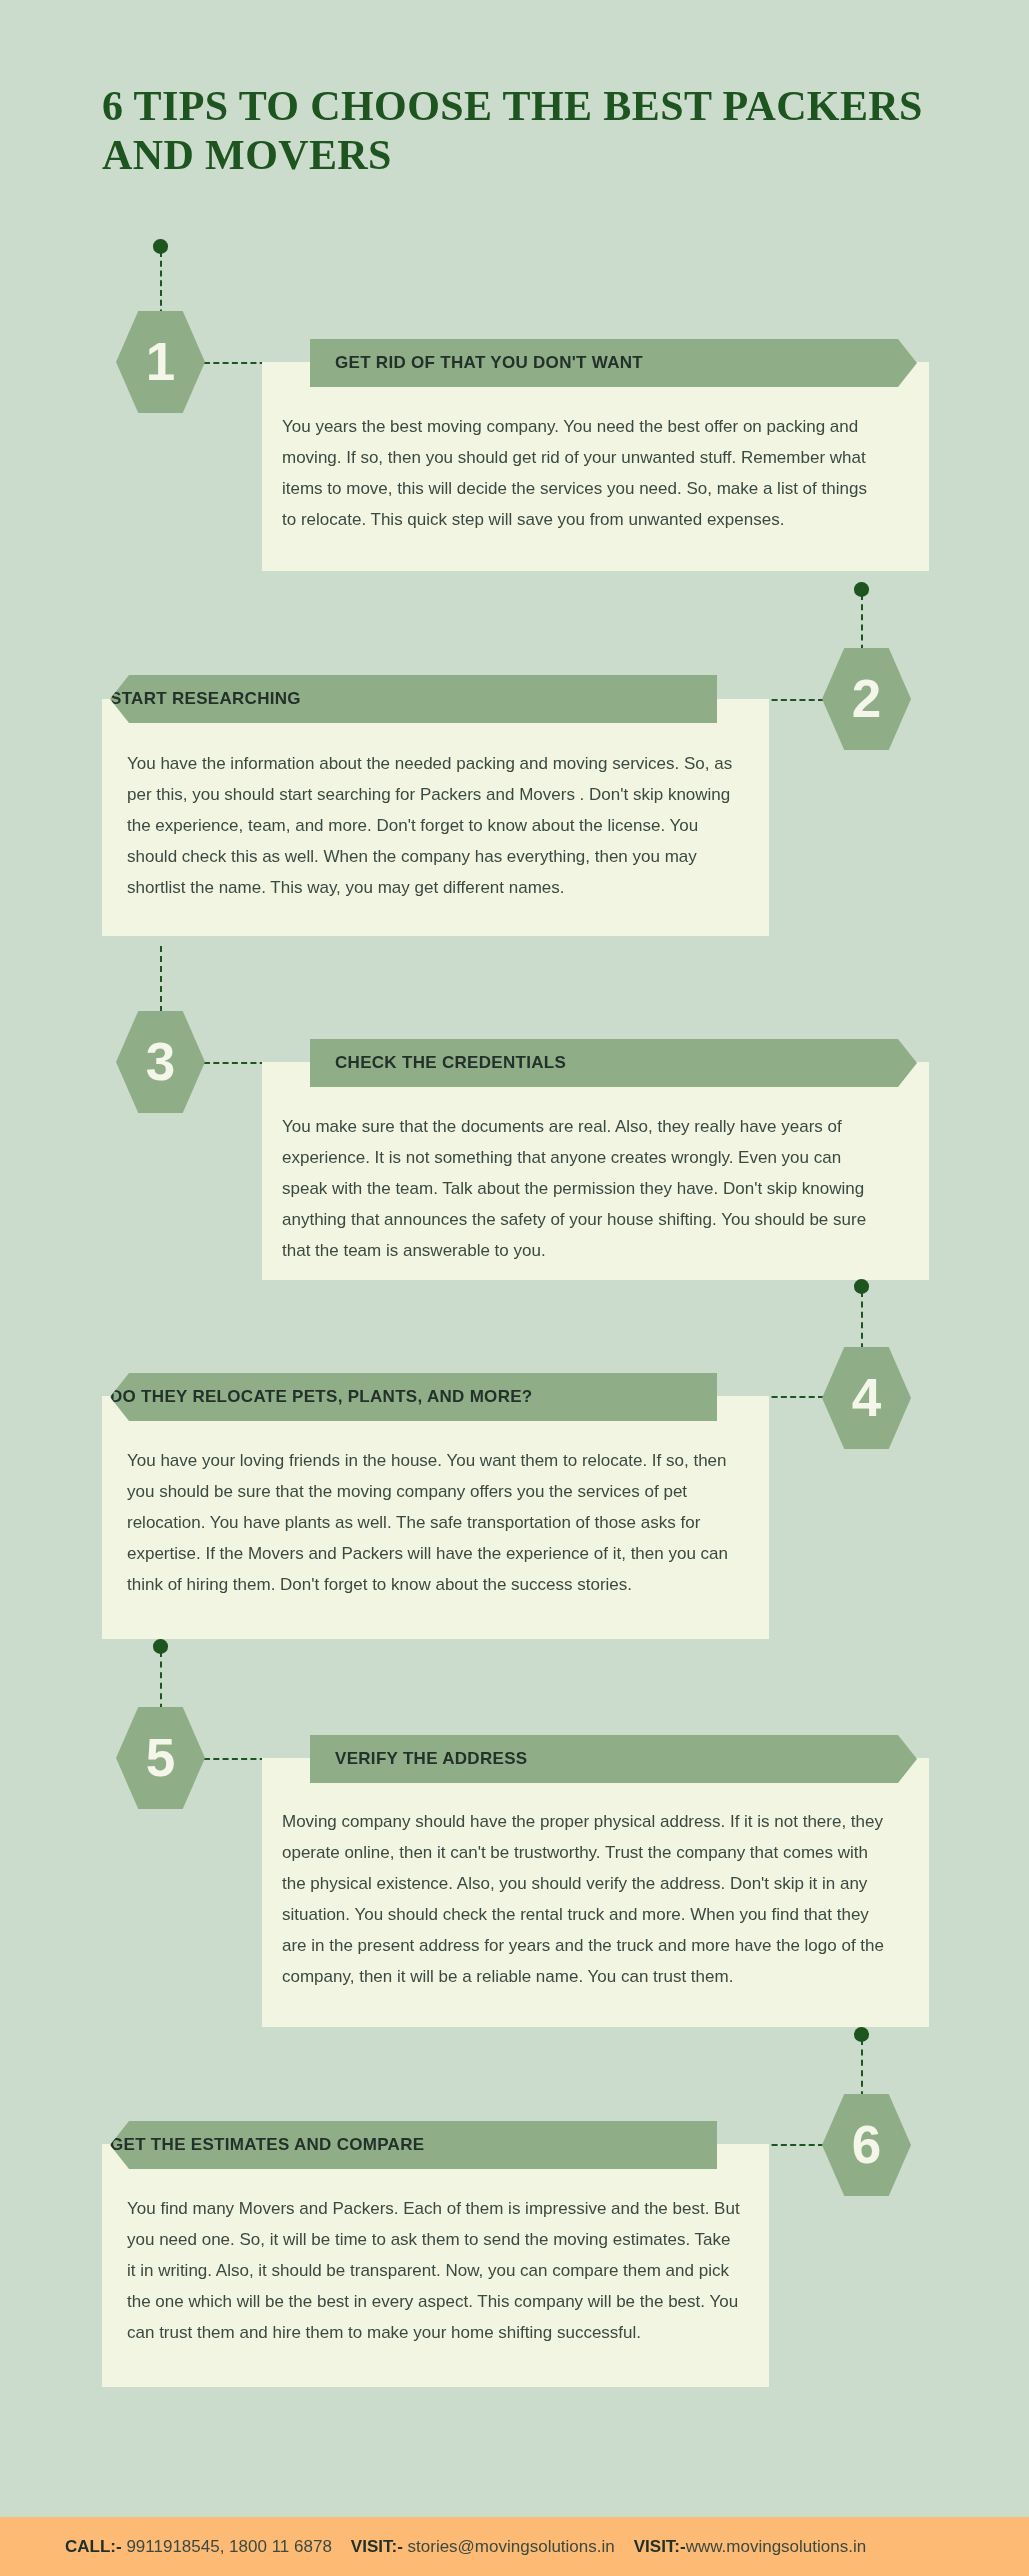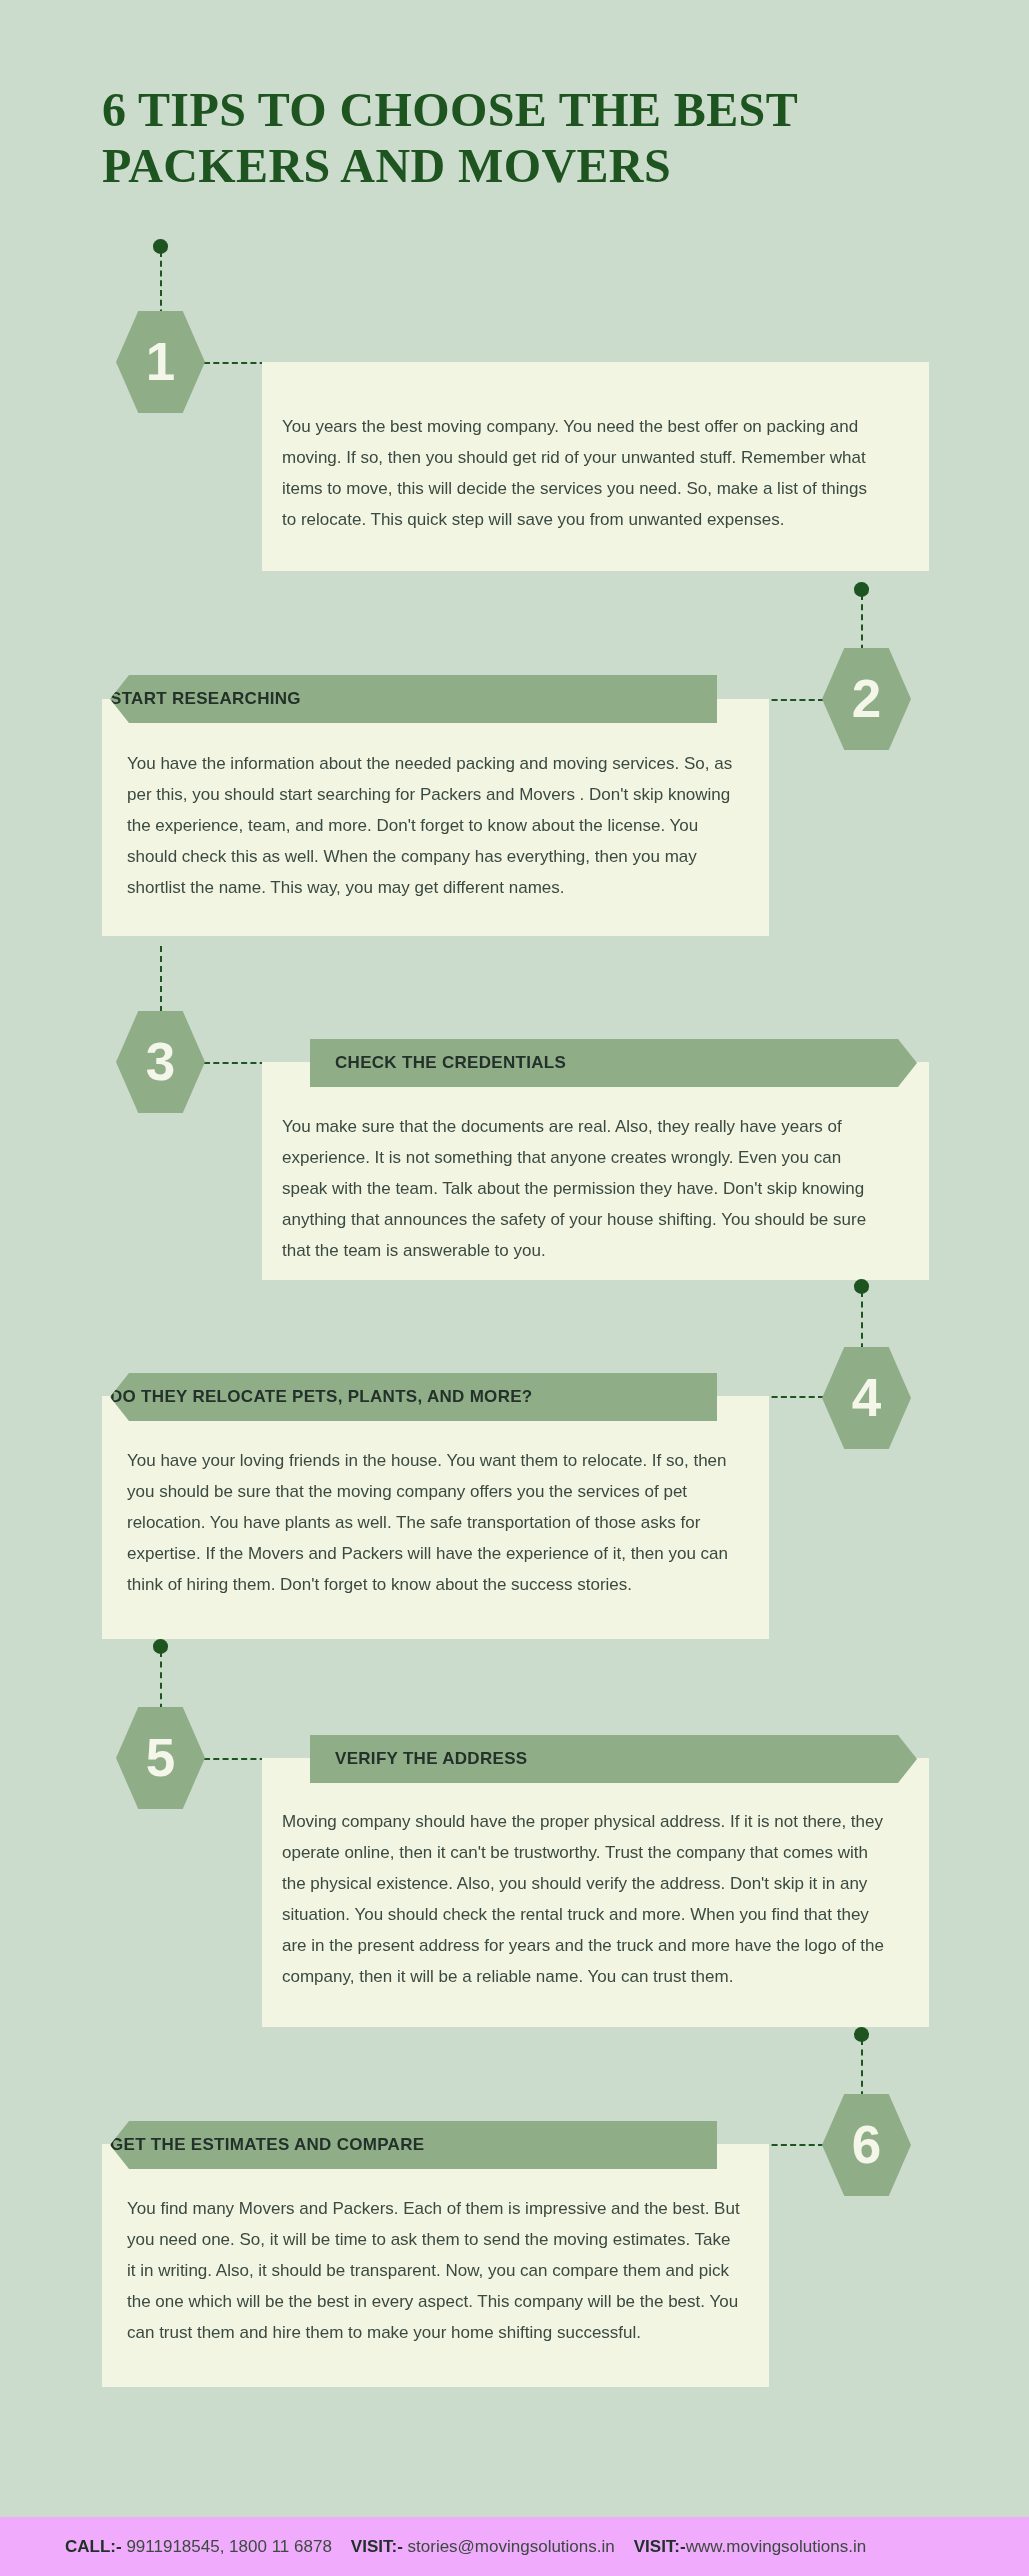--- a/index.html
+++ b/index.html
@@ -8,21 +8,21 @@
     width:1030px; height:2576px; position:relative; overflow:hidden;
     font-family:"Liberation Sans", sans-serif;
     background:#ccdccc;
   }
   .page { position:relative; width:1030px; height:2576px; }
 
   
   .title {
     position:absolute; left:102px; top:82px; width:826px;
     font-family:"Liberation Serif", serif;
-    font-weight:bold; font-size:48px; line-height:1.17;
+    font-weight:bold; font-size:42px; line-height:1.17;
     letter-spacing:0.4px; color:#1d5420; text-transform:uppercase;
   }
 
   
   .dot {
     position:absolute; width:14.6px; height:14.6px; border-radius:50%;
     background:#1d5420;
   }
   .vline {
     position:absolute; width:0; border-left:2.6px dashed #1d5420;
@@ -61,21 +61,21 @@
     justify-content:flex-start; padding-right:26px;
   }
   .body {
     position:absolute; font-size:17px; line-height:1.82;
     color:#3b4a40; font-weight:normal;
   }
 
   
   .footer {
     position:absolute; left:0; bottom:0; width:1030px; height:59px;
-    background:#f0abfc; display:flex; align-items:center;
+    background:#fdba74; display:flex; align-items:center;
     padding-left:65px; font-size:17px; color:#3b4a40;
     white-space:nowrap;
   }
   .footer b { color:#20312a; font-weight:bold; }
   .fgap { display:inline-block; width:19px; }
 </style>
 </head>
 <body>
 
 <div class="page">
@@ -84,20 +84,23 @@
 
   <div class="dot" style="left:153px; top:239px;"></div>
   <div class="vline" style="left:160px; top:251px; height:84px;"></div>
   <div class="hline" style="left:204px; top:362px; width:71px;"></div>
 
   <div class="hex" style="left:116px; top:311px;">
     <span>1</span>
   </div>
 
   <div class="card" style="left:262px; top:362px; width:667px; height:209px;"></div>
+  <div class="hdr right-point" style="left:310px; top:339px; width:607px;">
+    <span>Get rid of that you don't want</span>
+  </div>
   <div class="body" style="left:282px; top:412px; width:602px;">You years the best moving company. You need the best offer on packing and moving. If so, then you should get rid of your unwanted stuff. Remember what items to move, this will decide the services you need. So, make a list of things to relocate. This quick step will save you from unwanted expenses.</div>
 
   <div class="dot" style="left:854px; top:582px;"></div>
   <div class="vline" style="left:861px; top:594px; height:77px;"></div>
   <div class="hline" style="left:753px; top:699px; width:71px;"></div>
 
   <div class="hex" style="left:822px; top:648px;">
     <span>2</span>
   </div>
 

